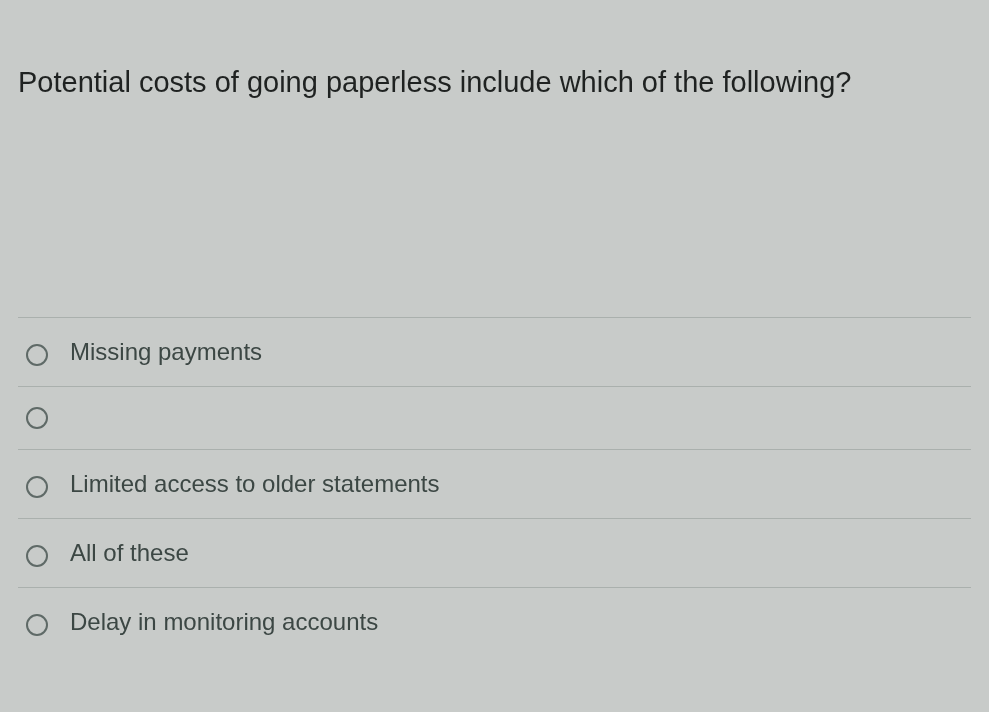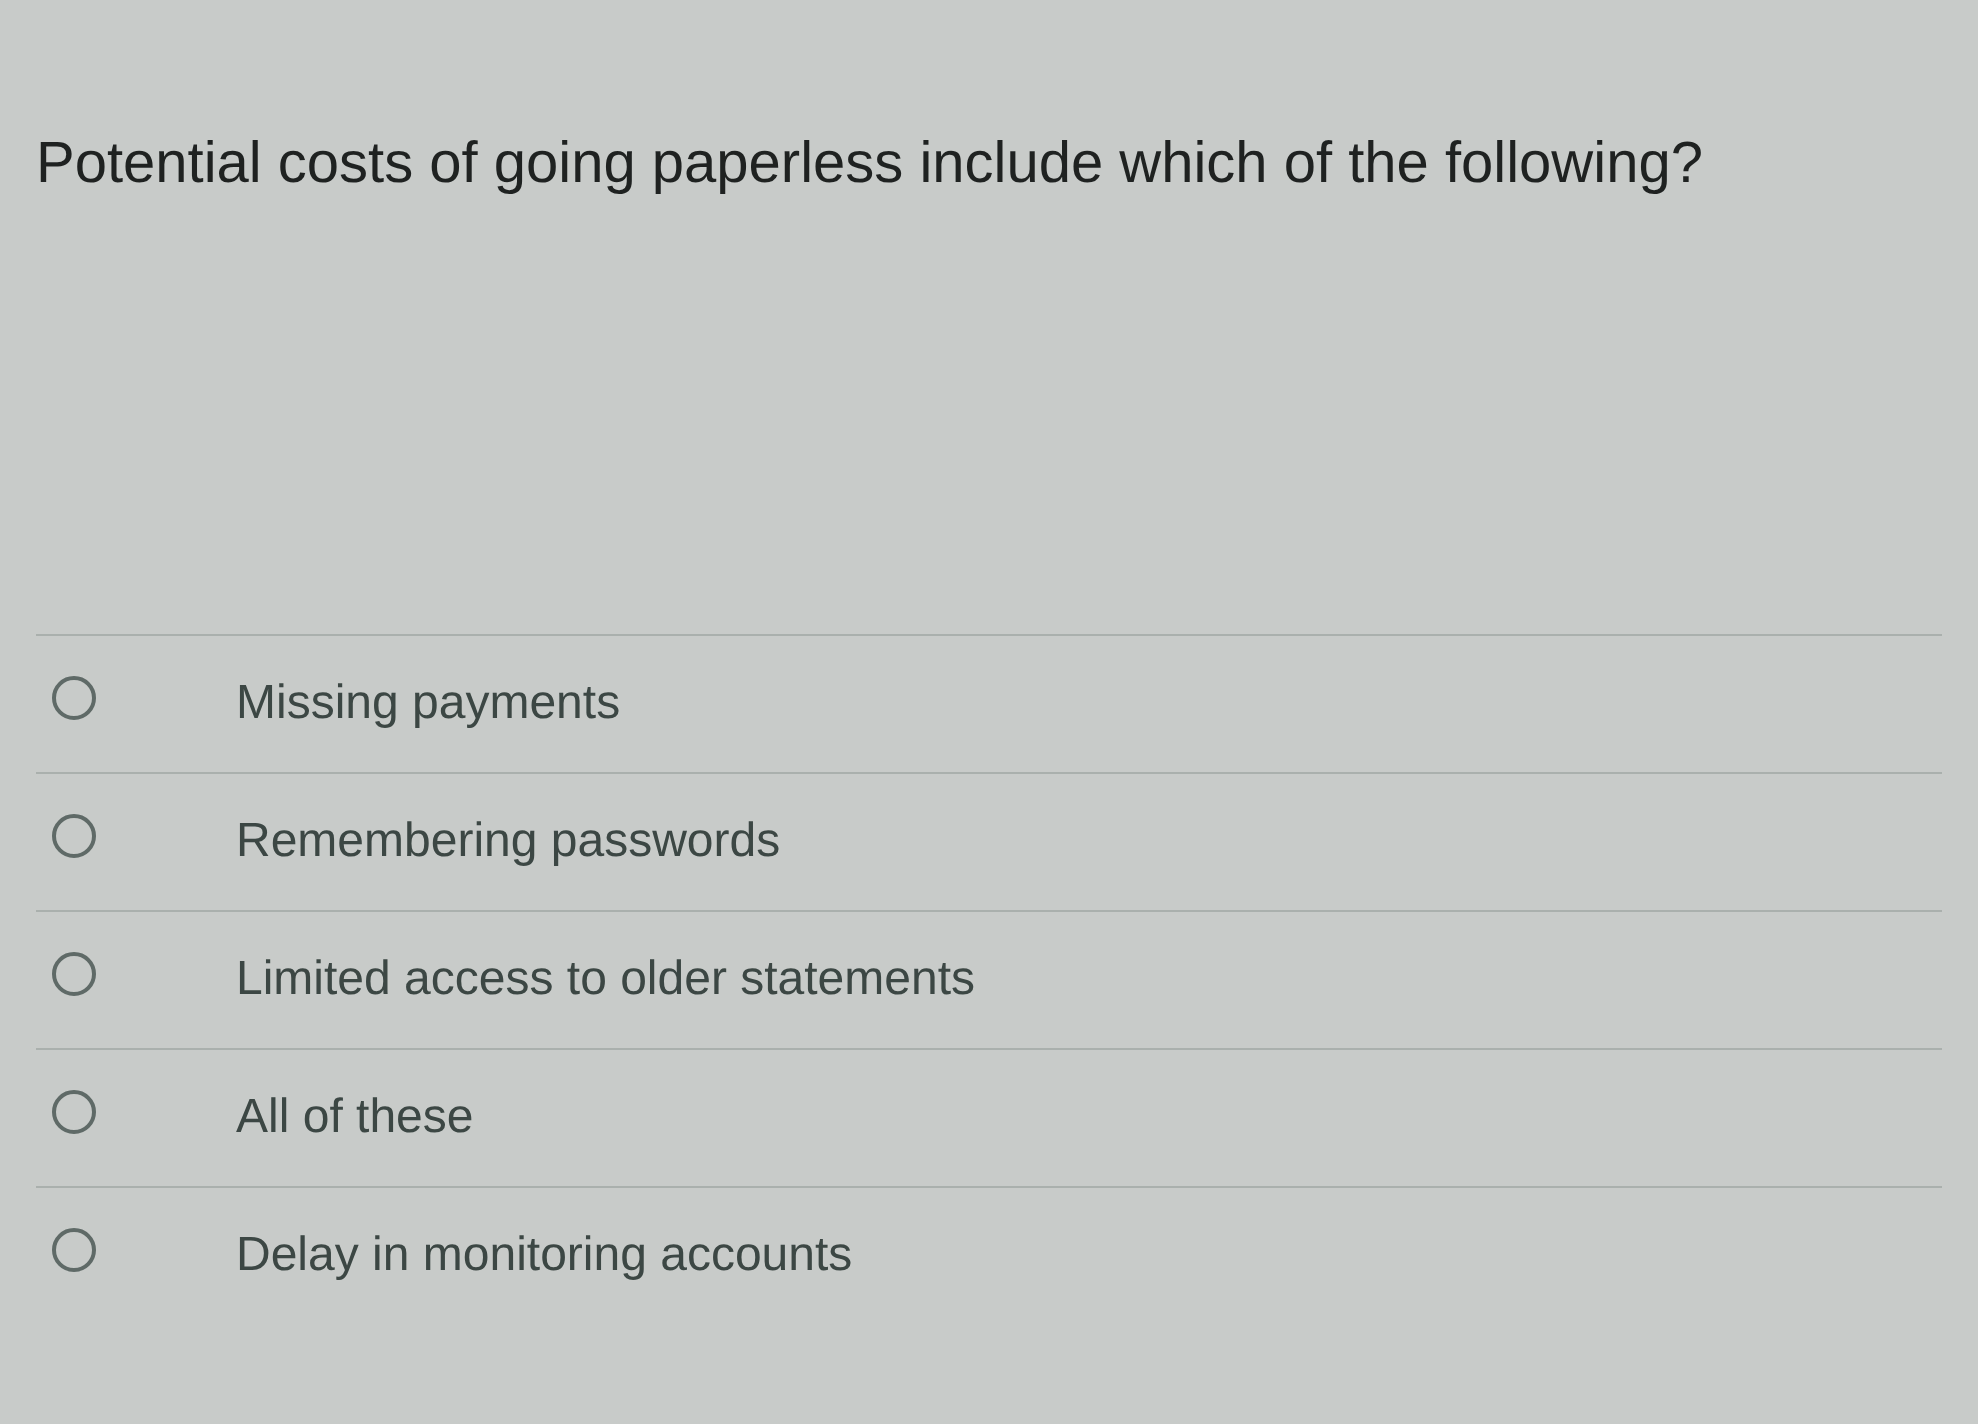--- a/index.html
+++ b/index.html
@@ -23,25 +23,24 @@
       font-weight: 400;
       margin-bottom: 215px;
       line-height: 1.3;
       margin-top: 44px;
     }
     .options {
       border-top: 1px solid #aab0ad;
     }
     .option {
       display: flex;
-      align-items: flex-start;
+      align-items: flex-end;
       padding: 20px 12px 20px 8px;
       border-bottom: 1px solid #aab0ad;
       cursor: pointer;
-      gap: 48px;
     }
     .option:last-child {
       border-bottom: none;
     }
     .radio {
       width: 22px;
       height: 22px;
       border: 2px solid #5f6a67;
       border-radius: 50%;
       background: transparent;
@@ -59,21 +58,20 @@
 
 <div class="container">
   <div class="question">Potential costs of going paperless include which of the following?</div>
   <div class="options">
     <div class="option">
       <div class="radio"></div>
       <div class="option-label">Missing payments</div>
     </div>
     <div class="option">
       <div class="radio"></div>
-      <div class="option-label">Remembering passwords</div>
     </div>
     <div class="option">
       <div class="radio"></div>
       <div class="option-label">Limited access to older statements</div>
     </div>
     <div class="option">
       <div class="radio"></div>
       <div class="option-label">All of these</div>
     </div>
     <div class="option">

